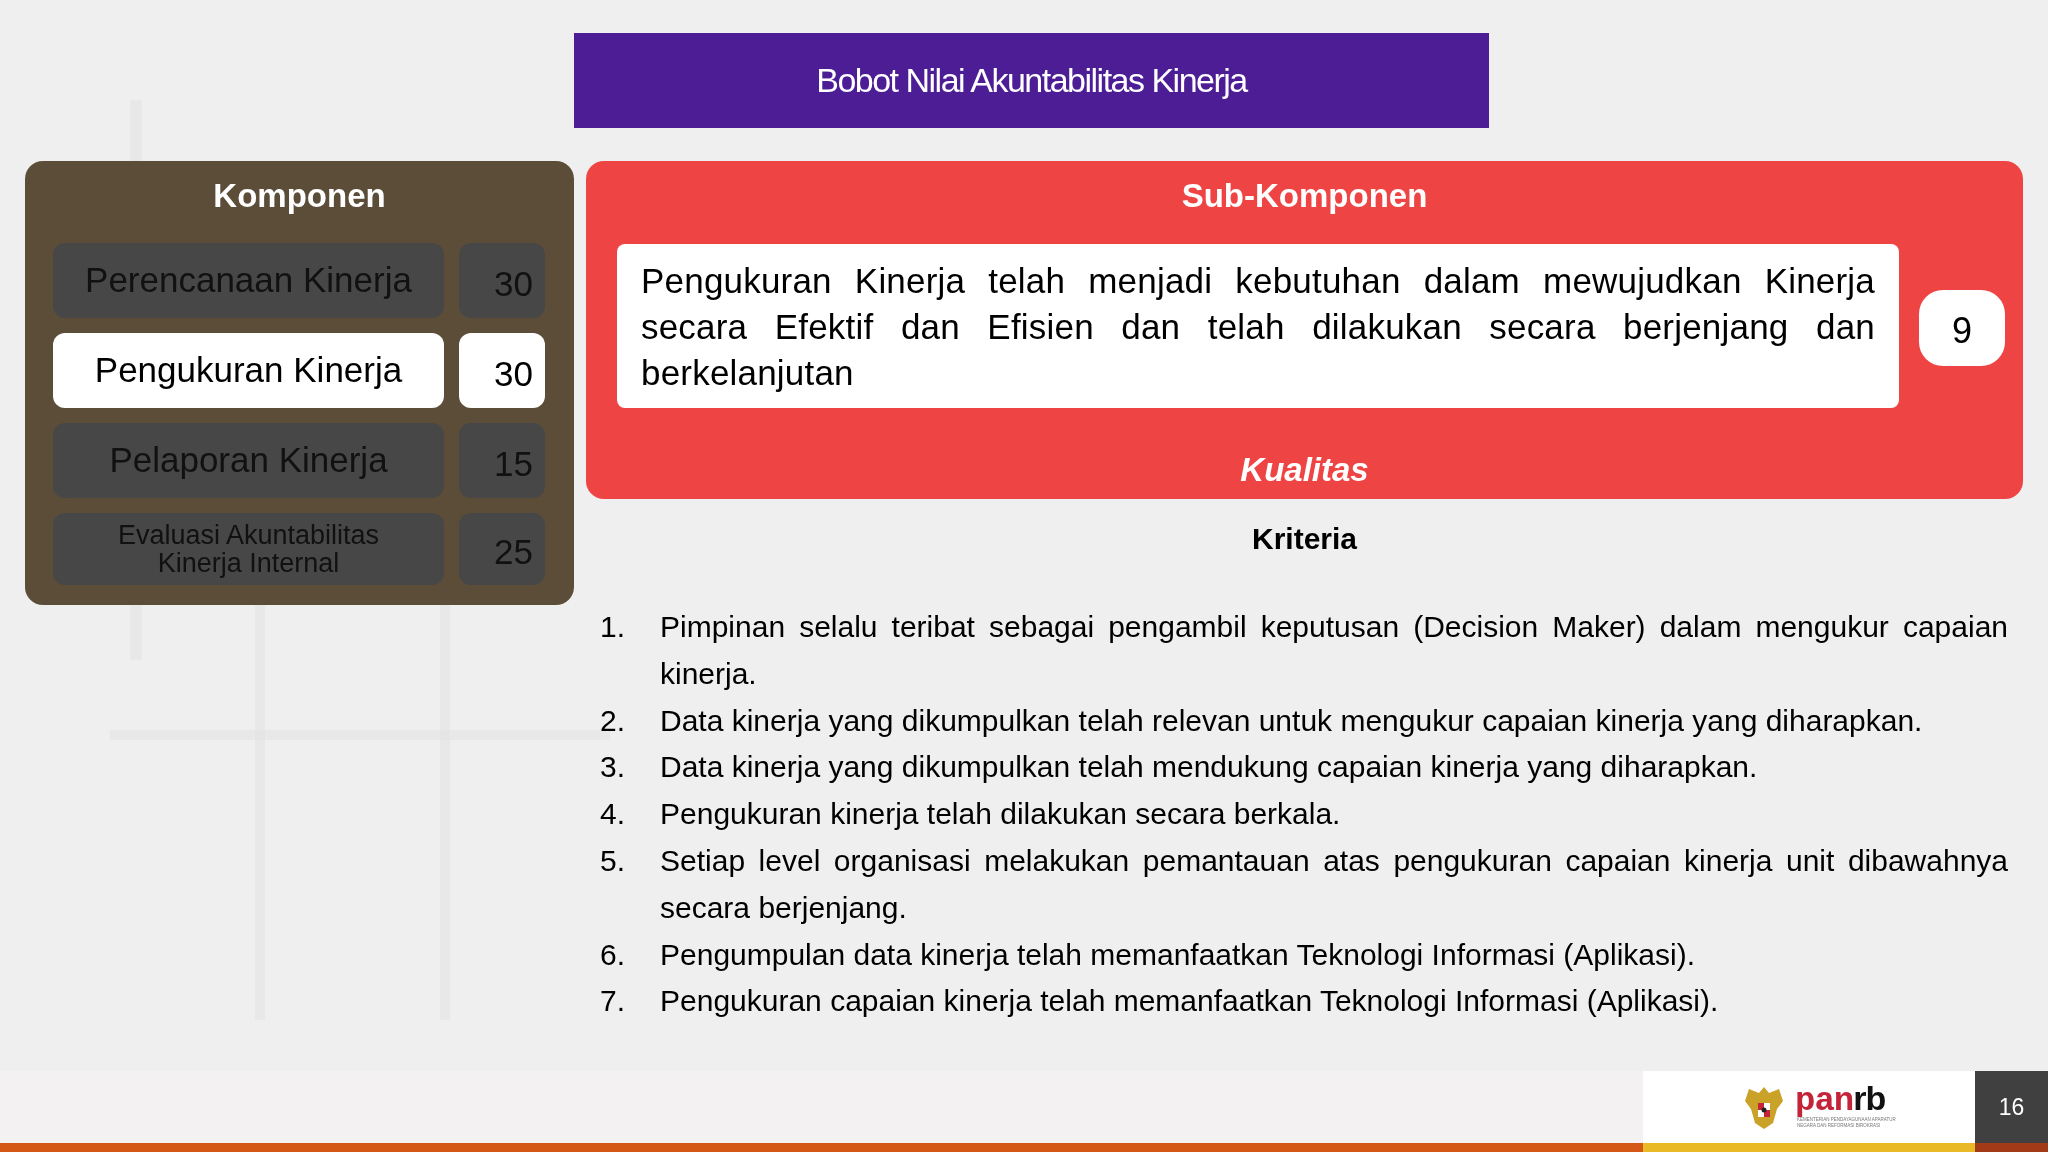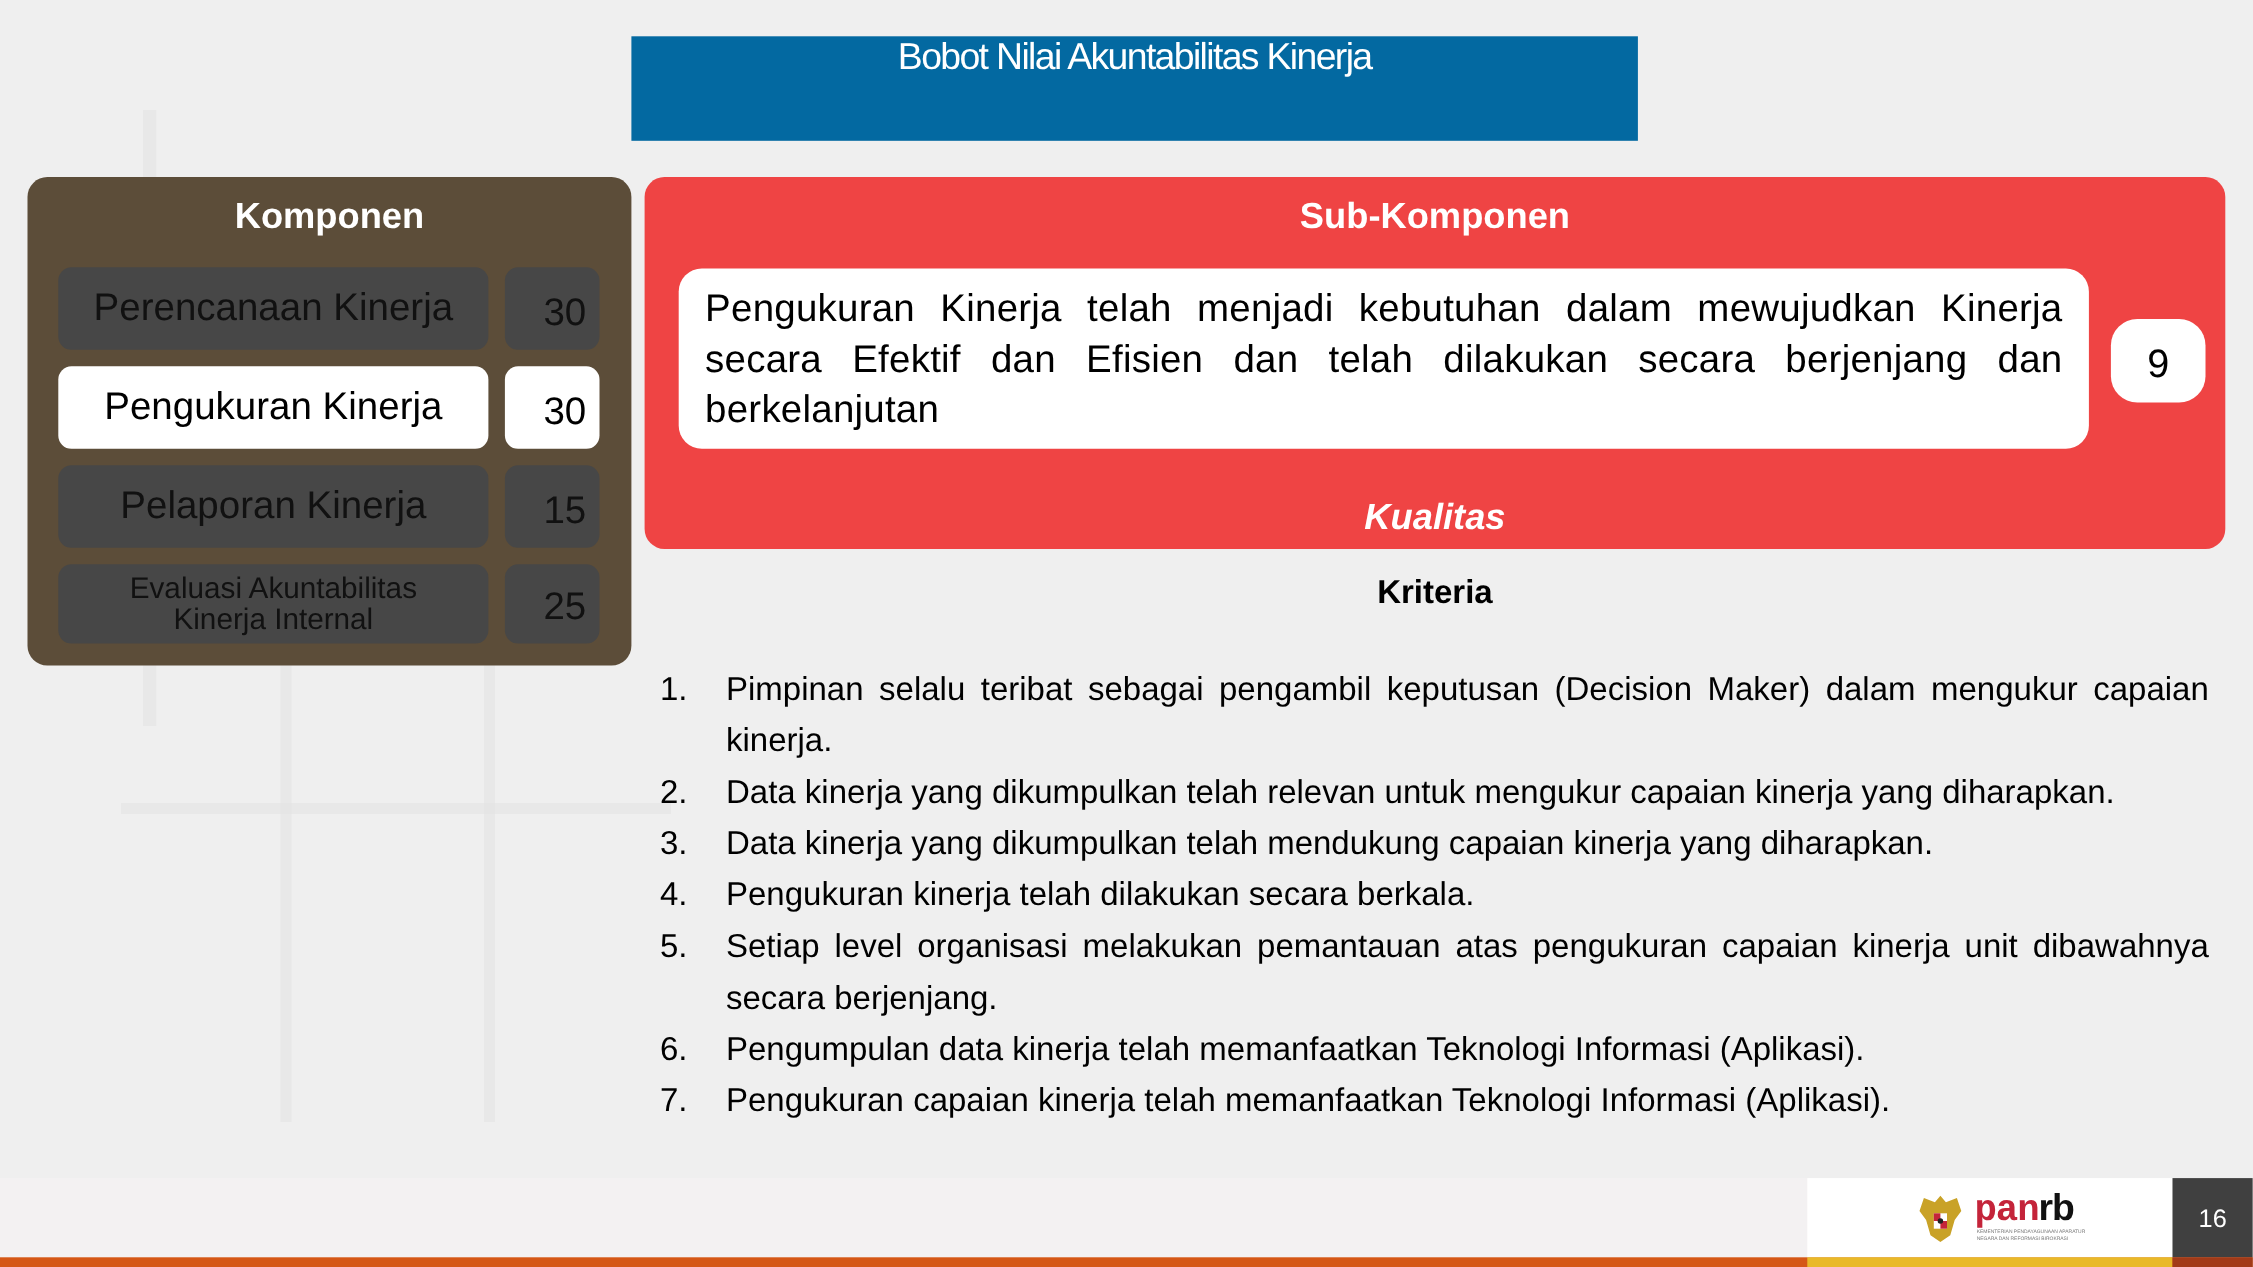--- a/index.html
+++ b/index.html
@@ -4,21 +4,21 @@
 <style>
   html, body { margin:0; padding:0; }
   body {
     width:2048px; height:1152px; position:relative; overflow:hidden;
     background:#efefef;
     font-family:"Liberation Sans", sans-serif;
   }
   .bg-deco { position:absolute; background:#e2e2e2; opacity:.55; }
   .title-bar {
     position:absolute; left:574px; top:33px; width:915px; height:95px;
-    background:#0369a1; color:#fff; display:flex; align-items:flex-start; justify-content:center;
+    background:#4c1d95; color:#fff; display:flex; align-items:center; justify-content:center;
     font-size:34px; letter-spacing:-1.5px;
   }
   .komponen-panel {
     position:absolute; left:25px; top:161px; width:549px; height:444px;
     background:#5c4d39; border-radius:18px;
   }
   .panel-heading {
     position:absolute; left:0; right:0; text-align:center; color:#fff;
     font-weight:bold; font-size:33px;
   }
@@ -36,21 +36,21 @@
     color:#111; font-size:35px; padding-top:6px; box-sizing:border-box;padding-left:23px;
   }
   .komp-row.active .komp-label, .komp-row.active .komp-value { background:#fff; color:#000; }
   .komp-row.small .komp-label { font-size:27px; }
   .sub-panel {
     position:absolute; left:586px; top:161px; width:1437px; height:338px;
     background:#ef4444; border-radius:18px;
   }
   .sub-desc {
     position:absolute; left:31px; top:83px; width:1282px; height:164px;
-    background:#fff; border-radius:21px; box-sizing:border-box;
+    background:#fff; border-radius:8px; box-sizing:border-box;
     padding:14px 24px 0 24px; font-size:35px; line-height:46px; color:#000;
     text-align:justify; letter-spacing:.2px;
   }
   .sub-score {
     position:absolute; left:1333px; top:129px; width:86px; height:76px;
     background:#fff; border-radius:24px;
     display:flex; align-items:center; justify-content:center;
     font-size:36px; color:#000; padding-top:6px; box-sizing:border-box;
   }
   .kriteria-heading {

